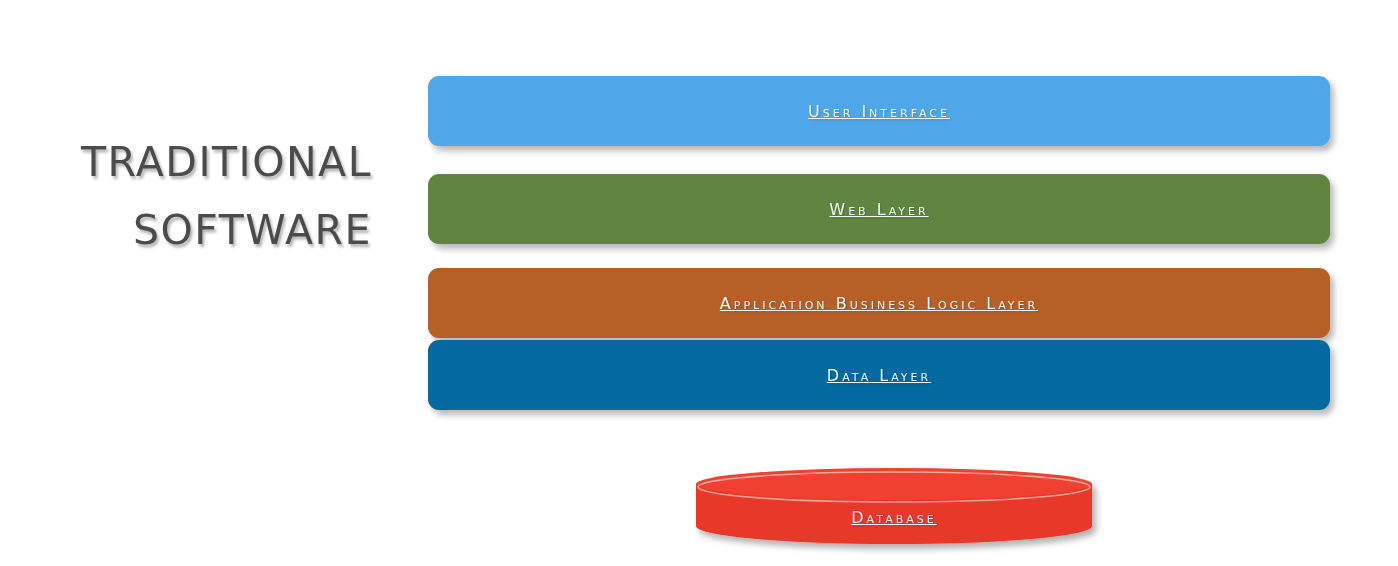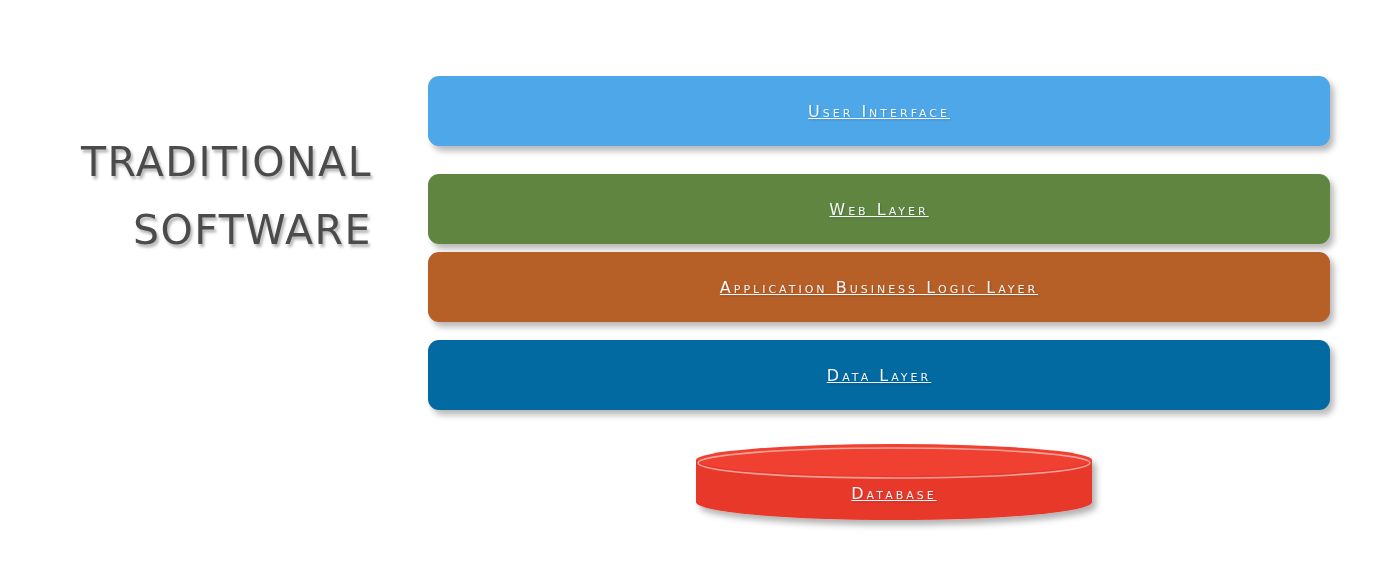--- a/index.html
+++ b/index.html
@@ -63,28 +63,28 @@
     font-size: 16px;
     font-variant: small-caps;
     letter-spacing: 3.0px;
     white-space: nowrap;
     text-shadow: 1px 1px 2px rgba(0,0,0,0.18);
     text-decoration: underline;
   }
 
   #bar-ui      { top: 76px; }
   #bar-web     { top: 164px; margin-top: 10px; }
-  #bar-logic   { top: 252px; }
+  #bar-logic   { top: 268px; }
   #bar-data    { top: 340px; }
 
   
   .db-wrap {
     position: absolute;
     left: 694px;
-    top: 444px;
+    top: 468px;
     width: 400px;
     height: 84px;
   }
   .db-svg {
     position: absolute;
     left: 0;
     top: 0;
     width: 400px;
     height: 84px;
     overflow: visible;

